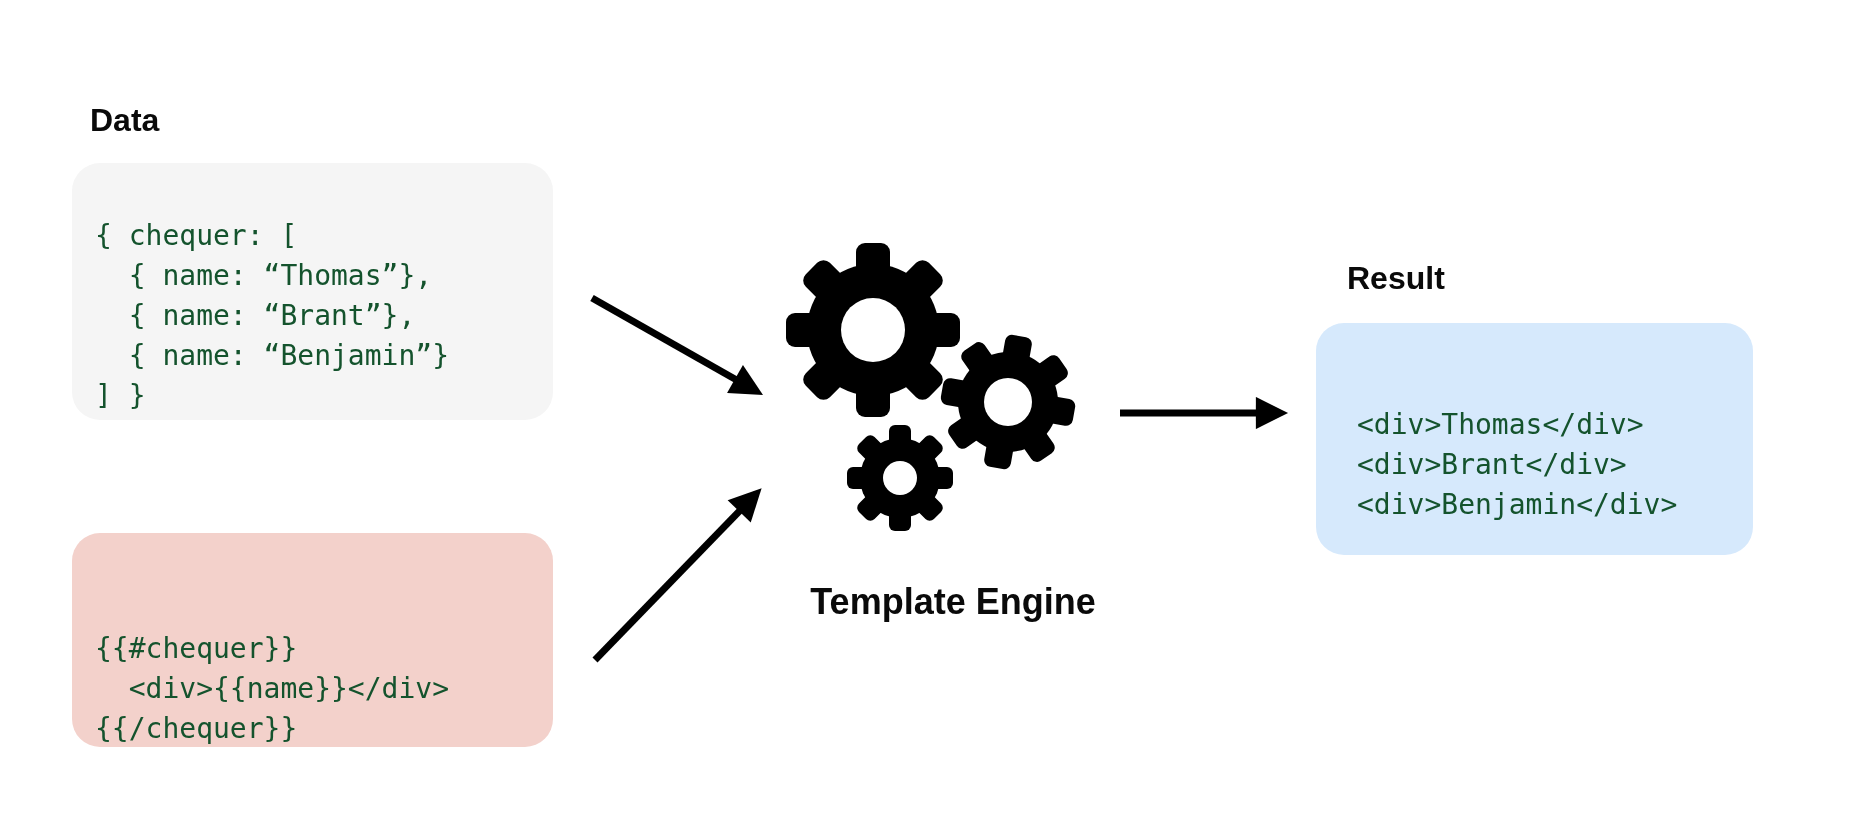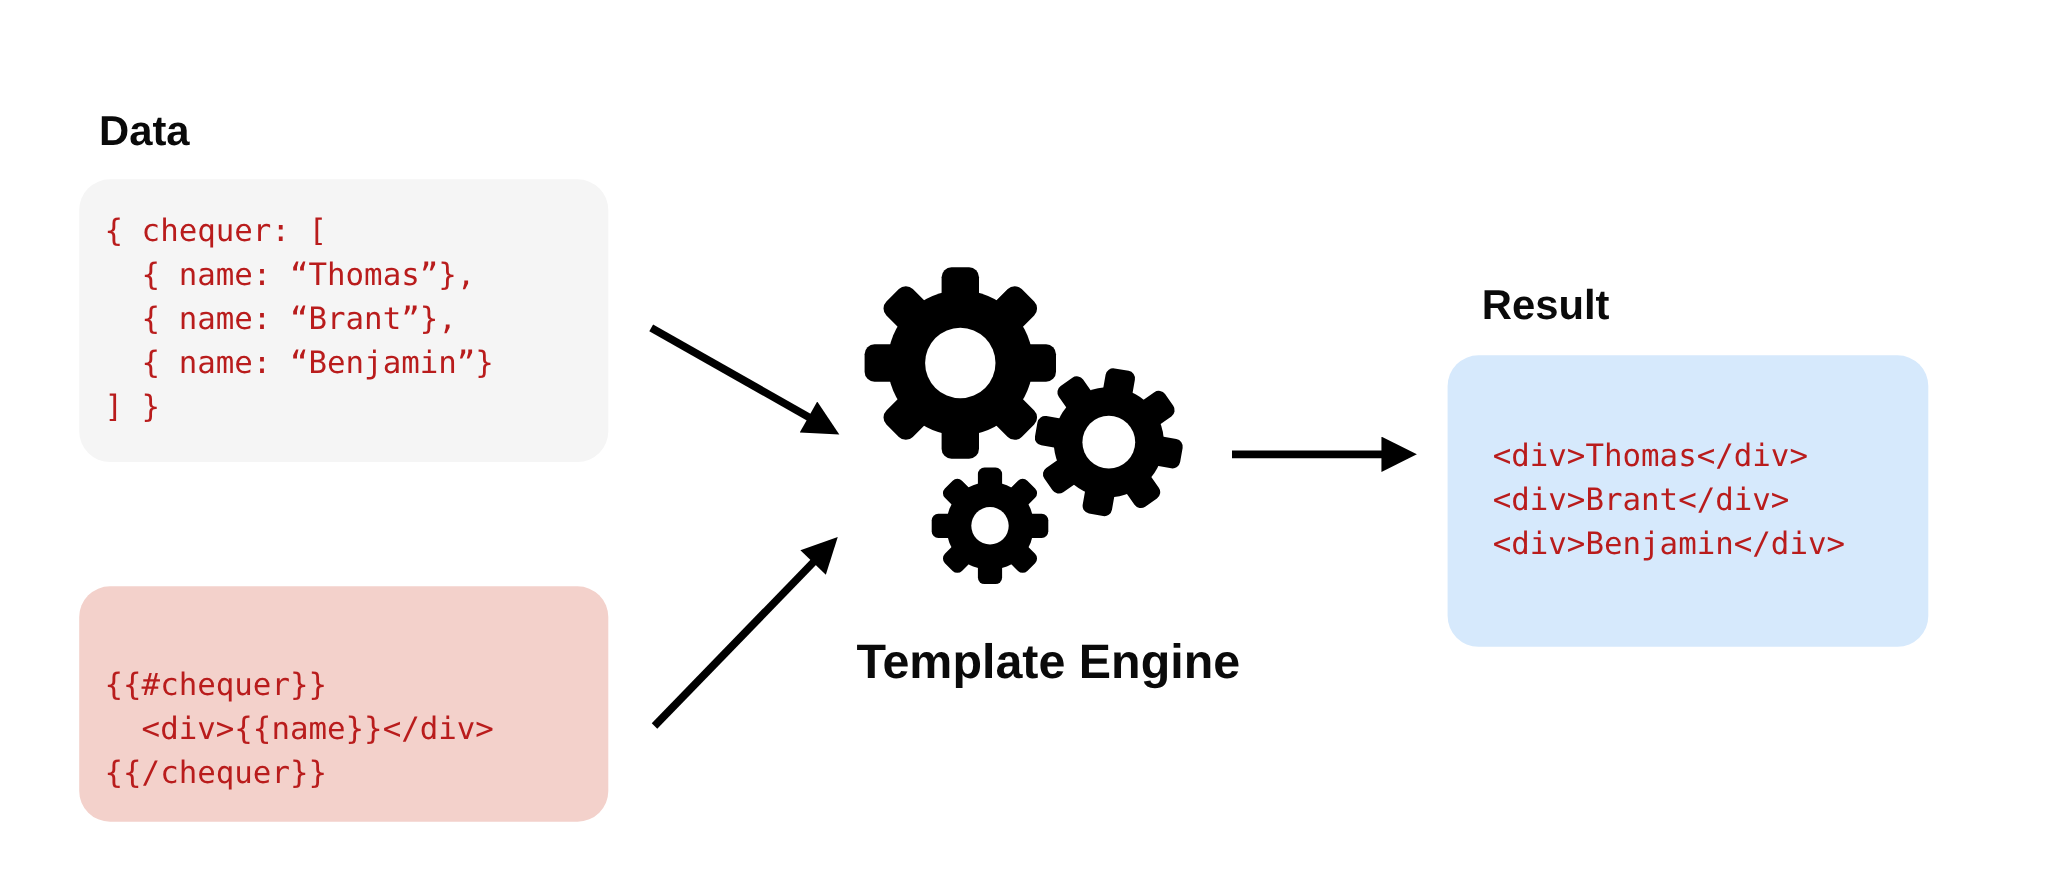--- a/index.html
+++ b/index.html
@@ -8,65 +8,66 @@
     position: relative;
     width: 1862px;
     height: 814px;
     background: #ffffff;
     overflow: hidden;
     font-family: "Liberation Sans", sans-serif;
     color: #0a0a0a;
   }
   .section-label {
     position: absolute;
-    font-size: 38px;
+    font-size: 32px;
     font-weight: 700;
     line-height: 38px;
     color: #0a0a0a;
     white-space: nowrap;
   }
   .codebox {
     position: absolute;
     border-radius: 28px;
     overflow: hidden;
   }
   .codebox pre {
     font-family: "DejaVu Sans Mono", monospace;
     font-size: 28px;
     line-height: 40px;
-    color: #b91c1c;
+    color: #14532d;
     white-space: pre;
+    margin-top: 26px;
   }
   .data-box {
     left: 72px; top: 163px;
     width: 481px; height: 257px;
     background: var(--data-box-bg, #f5f5f5);
     padding: 27px 0 0 23px;
   }
   .template-box {
     left: 72px; top: 533px;
     width: 481px; height: 214px;
     background: var(--template-box-bg, #f3d1cb);
     padding: 70px 0 0 23px;
   }
   .result-box {
     left: 1316px; top: 323px;
-    width: 437px; height: 265px;
+    width: 437px; height: 232px;
     background: var(--result-box-bg, #d6e9fc);
-    padding: 72px 0 0 41px;
+    padding: 56px 0 0 41px;
   }
   .label-data     { left: 90px;   top: 101px; }
   .label-template { left: 90px;   top: 474px; }
   .label-result   { left: 1347px; top: 259px; }
   .engine-label {
     position: absolute;
     left: 763px; top: 577px;
     width: 380px;
     text-align: center;
-    font-size: 44px;
+    font-size: 36px;
     font-weight: 700;
     line-height: 50px;
     white-space: nowrap;
     color: #0a0a0a;
   }
   .gears {
     position: absolute;
     left: 780px; top: 237px;
     width: 300px; height: 300px;
   }

